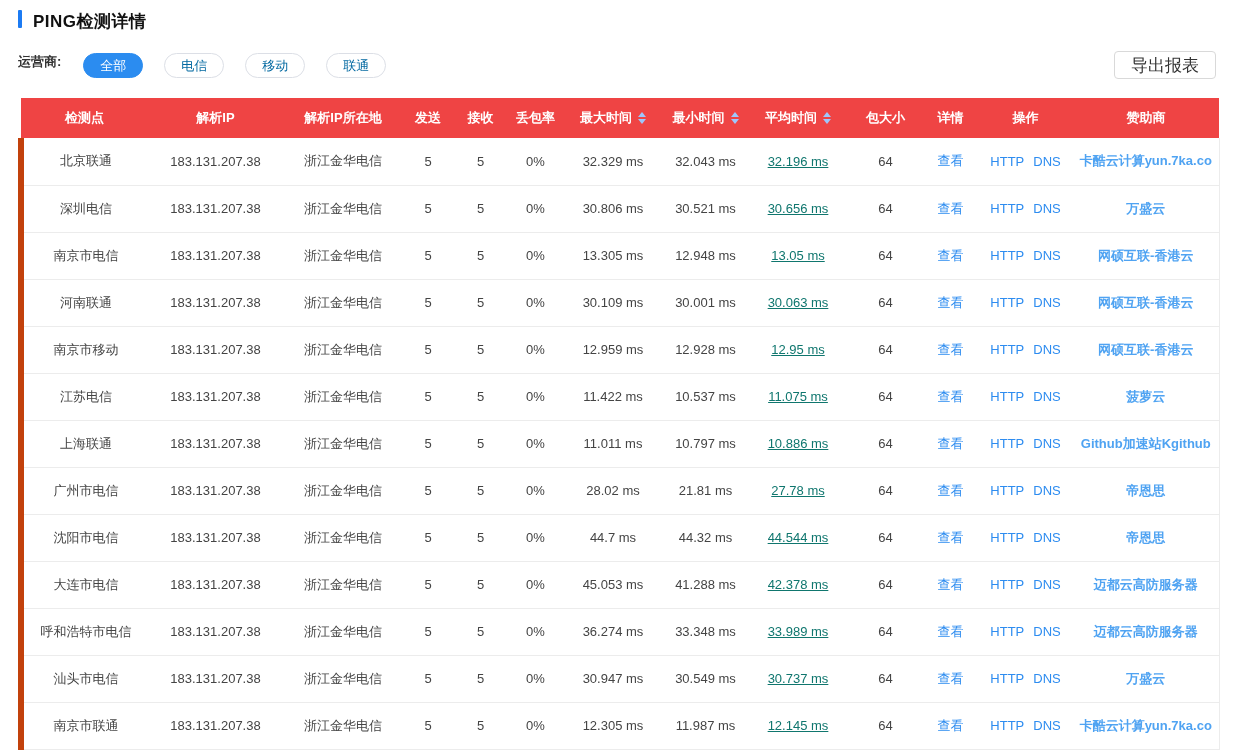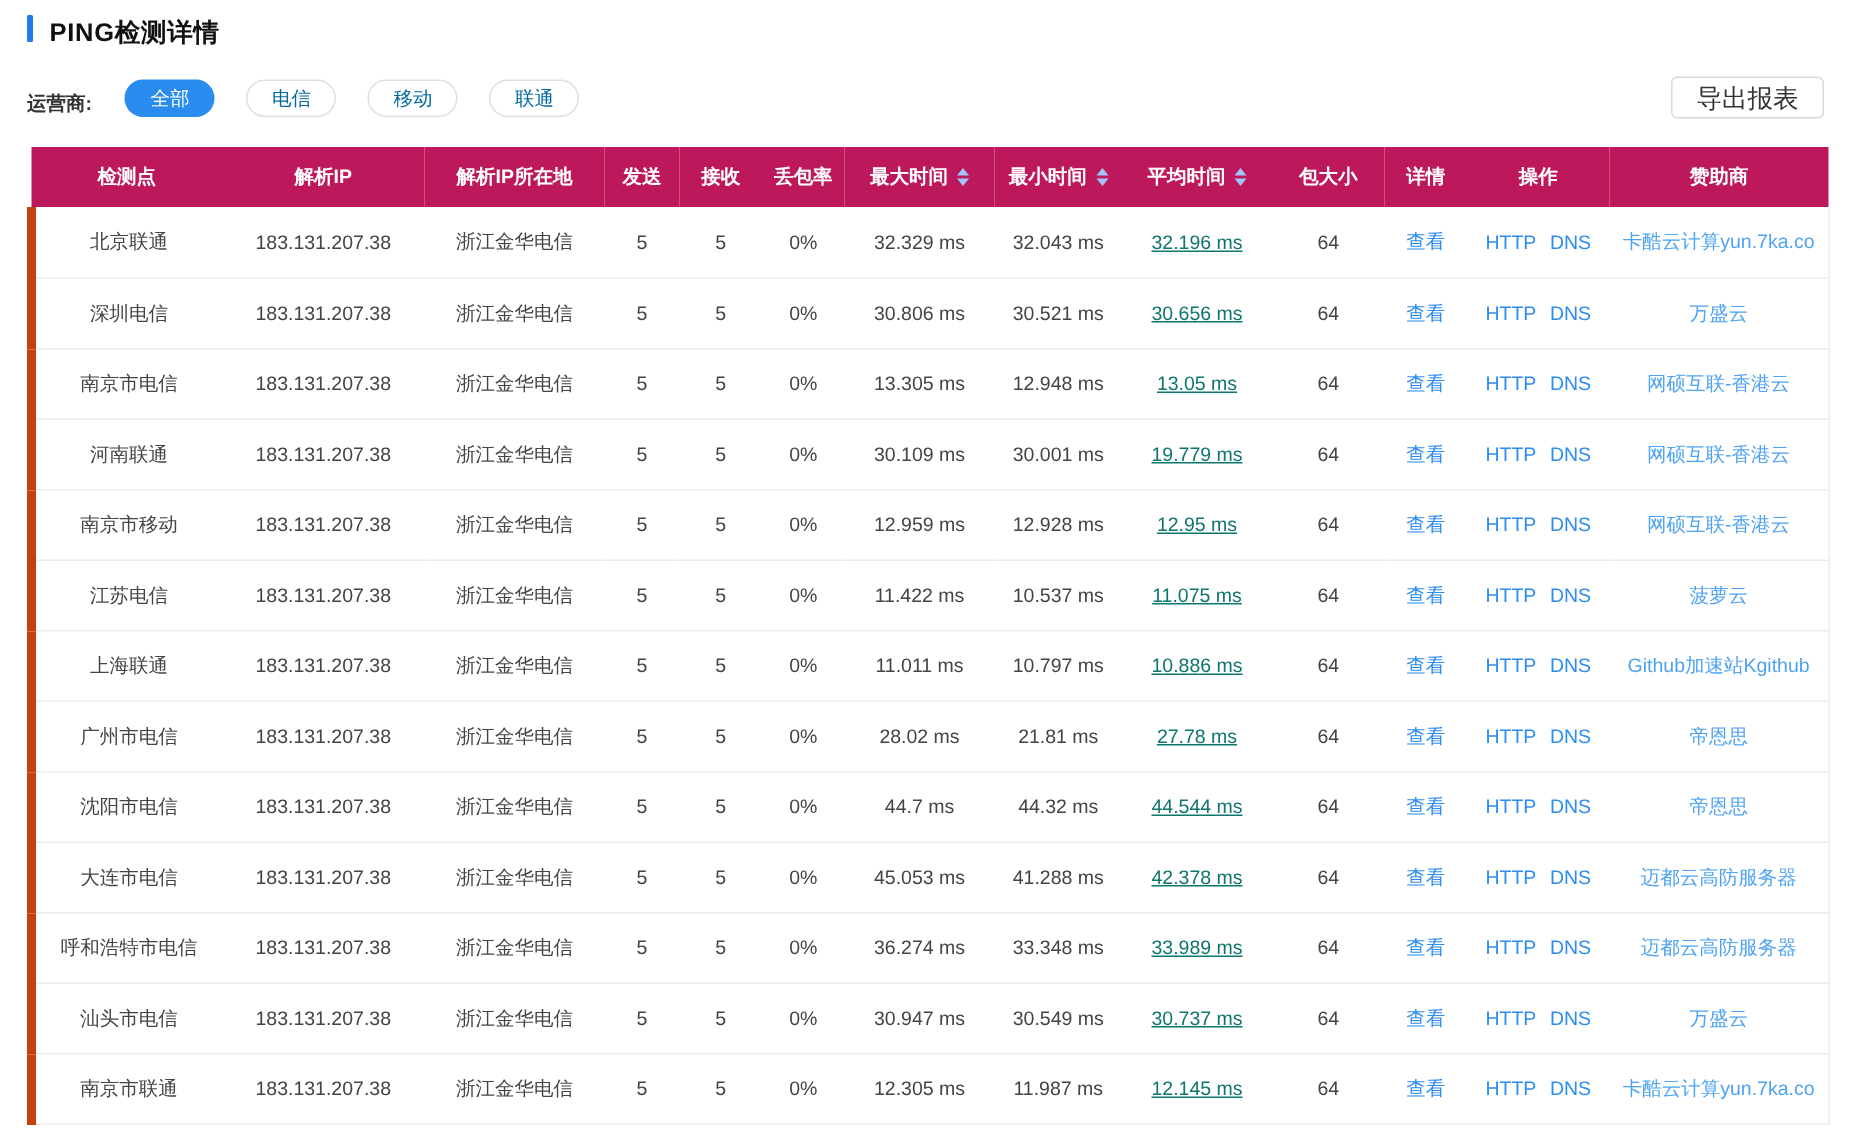--- a/index.html
+++ b/index.html
@@ -11,59 +11,59 @@
   }
   .page { padding: 0 18px; }
 
   
   .title-row { display: flex; padding-top: 10px; }
   .title-marker { width: 4px; height: 18px; background: #1c7bf3; border-radius: 1px; margin-right: 11px; }
   .page-title { font-size: 17px; font-weight: bold; color: #111; letter-spacing: .5px; }
 
   
   .toolbar { display: flex; align-items: center; justify-content: space-between; margin-top: 18px; }
-  .filters { display: flex; align-items: flex-end; }
+  .filters { display: flex; align-items: flex-start; }
   .filter-label { font-size: 13px; color: #333; font-weight: bold; margin-right: 22px; }
   .pill {
     height: 25px; line-height: 23px; padding: 0 16px; margin-right: 21px;
     border: 1px solid #dcdfe6; border-radius: 13px; background: #fff;
     font-size: 13px; color: #0369a1; cursor: pointer; display: inline-block;
   }
   .pill.active { background: #2b8cf0; border-color: #2b8cf0; color: #fff; }
   .export-btn {
     height: 28px; padding: 0 16px; border: 1px solid #d9d9d9; border-radius: 4px;
     background: #fff; font-size: 17px; color: #333; cursor: pointer;
     font-family: "Liberation Sans", "DejaVu Sans", sans-serif;
   }
 
   
   table { border-collapse: collapse; table-layout: fixed; width: 1198px; margin-top: 19px; }
   thead th {
-    background: #be185d; color: #fff; font-size: 13px; font-weight: bold;
+    background: #ef4444; color: #fff; font-size: 13px; font-weight: bold;
     height: 40px; text-align: center; vertical-align: middle;
   }
   thead th .th-inner { display: flex; align-items: center; justify-content: center; }
   .sort-icons { display: inline-flex; flex-direction: column; margin-left: 6px; }
   .caret-up { width: 0; height: 0; border-left: 4px solid transparent; border-right: 4px solid transparent;
     border-bottom: 5px solid #9fc6fb; margin-bottom: 2px; }
   .caret-down { width: 0; height: 0; border-left: 4px solid transparent; border-right: 4px solid transparent;
     border-top: 5px solid #9fc6fb; }
 
   tbody td {
     height: 47px; border-bottom: 1px solid #ececec; background: #fff;
     text-align: center; vertical-align: middle; font-size: 13px; color: #444;
   }
   tbody tr td:first-child { border-left: 6px solid #c2410c; }
   tbody tr td:last-child { border-right: 1px solid #ececec; }
 
   .avg { color: #0f766e; text-decoration: underline; }
   .link { color: #2d8cf0; cursor: pointer; }
   .action-link { color: #2d8cf0; cursor: pointer; }
   .action-link + .action-link { margin-left: 9px; }
-  .sponsor { color: #4fa3f2; cursor: pointer; }
+  .sponsor { color: #4fa3f2; cursor: pointer; font-weight: bold; }
 </style>
 </head>
 <body>
 
 <div class="page">
 
   <div class="title-row">
     <span class="title-marker"></span>
     <span class="page-title">PING检测详情</span>
   </div>
@@ -224,21 +224,21 @@
         </tr>
         <tr>
           <td>河南联通</td>
           <td>183.131.207.38</td>
           <td>浙江金华电信</td>
           <td>5</td>
           <td>5</td>
           <td>0%</td>
           <td>30.109 ms</td>
           <td>30.001 ms</td>
-          <td class="avg">19.779 ms</td>
+          <td class="avg">30.063 ms</td>
           <td>64</td>
           <td><span class="link">查看</span></td>
           <td><span class="action-link">HTTP</span><span class="action-link">DNS</span></td>
           <td><span class="sponsor">网硕互联-香港云</span></td>
         </tr>
         <tr>
           <td>南京市移动</td>
           <td>183.131.207.38</td>
           <td>浙江金华电信</td>
           <td>5</td>

